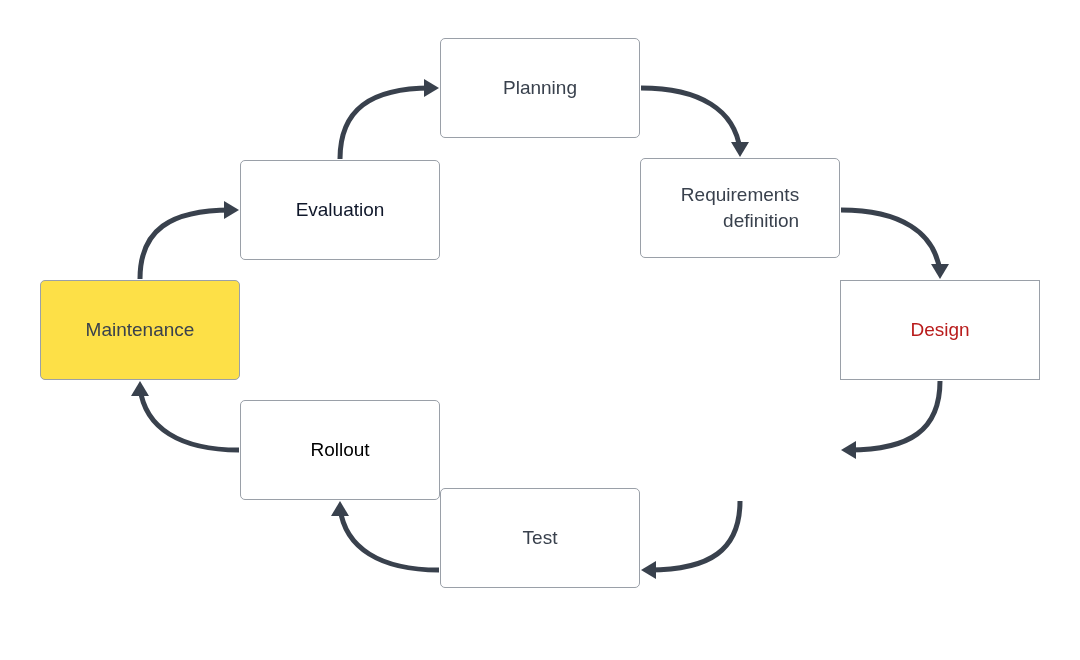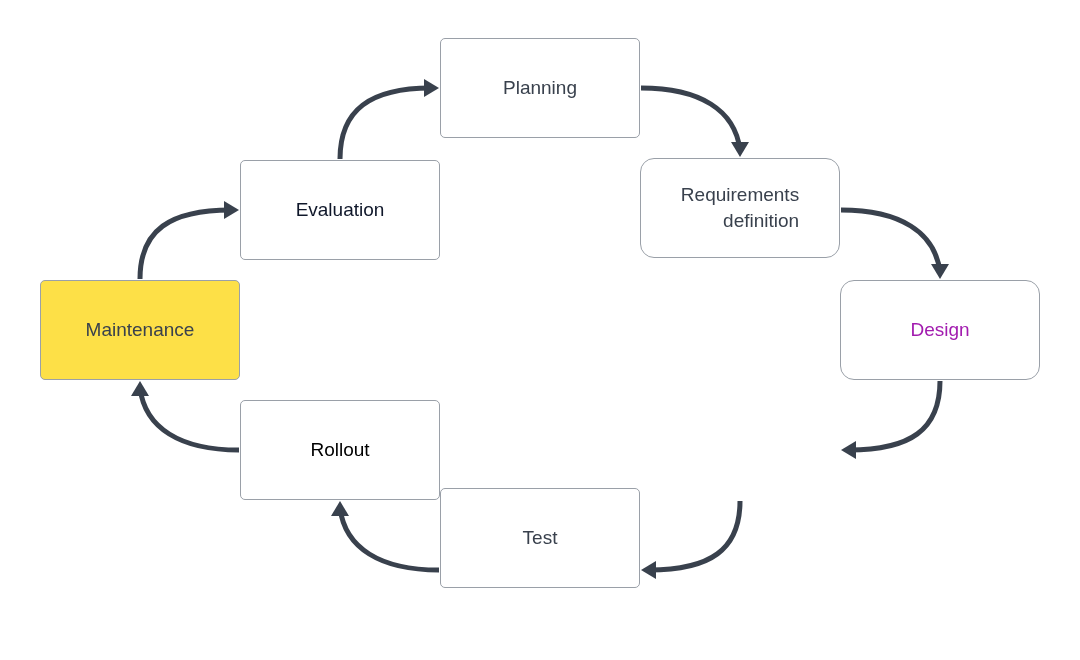--- a/index.html
+++ b/index.html
@@ -86,26 +86,26 @@
       <g>
         <path d="M 340 159 C 340 110 370 88 431 88" stroke="#39414d" stroke-width="5" fill="none" stroke-linecap="butt"></path>
         <polygon points="439,88 424,79 424,97" fill="#39414d"></polygon>
       </g>
     </svg>
 
   <div class="node" style="left: 440px; top: 38px; width: 200px; height: 100px; border-radius: 5px; background: rgb(255, 255, 255); border-color: rgb(154, 160, 168); color: rgb(57, 65, 77);">
     <span class="node-label">Planning</span>
   </div>
 
-  <div class="node" style="left: 640px; top: 158px; width: 200px; height: 100px; border-radius: 14px; background: rgb(255, 255, 255); border-color: rgb(154, 160, 168); color: rgb(57, 65, 77);">
+  <div class="node" style="left: 640px; top: 158px; width: 200px; height: 100px; border-radius: 5px; background: rgb(255, 255, 255); border-color: rgb(154, 160, 168); color: rgb(57, 65, 77);">
     <span class="node-label">Requirements
 definition</span>
   </div>
 
-  <div class="node" style="left: 840px; top: 280px; width: 200px; height: 100px; border-radius: 14px; background: rgb(255, 255, 255); border-color: rgb(154, 160, 168); color: #a21caf;">
+  <div class="node" style="left: 840px; top: 280px; width: 200px; height: 100px; border-radius: 0; background: rgb(255, 255, 255); border-color: rgb(154, 160, 168); color: #b91c1c;">
     <span class="node-label">Design</span>
   </div>
 
 
   <div class="node" style="left: 440px; top: 488px; width: 200px; height: 100px; border-radius: 5px; background: rgb(255, 255, 255); border-color: rgb(154, 160, 168); color: rgb(57, 65, 77);">
     <span class="node-label">Test</span>
   </div>
 
   <div class="node" style="left: 240px; top: 400px; width: 200px; height: 100px; border-radius: 5px; background: rgb(255, 255, 255); border-color: rgb(154, 160, 168); color: #000000;">
     <span class="node-label">Rollout</span>

